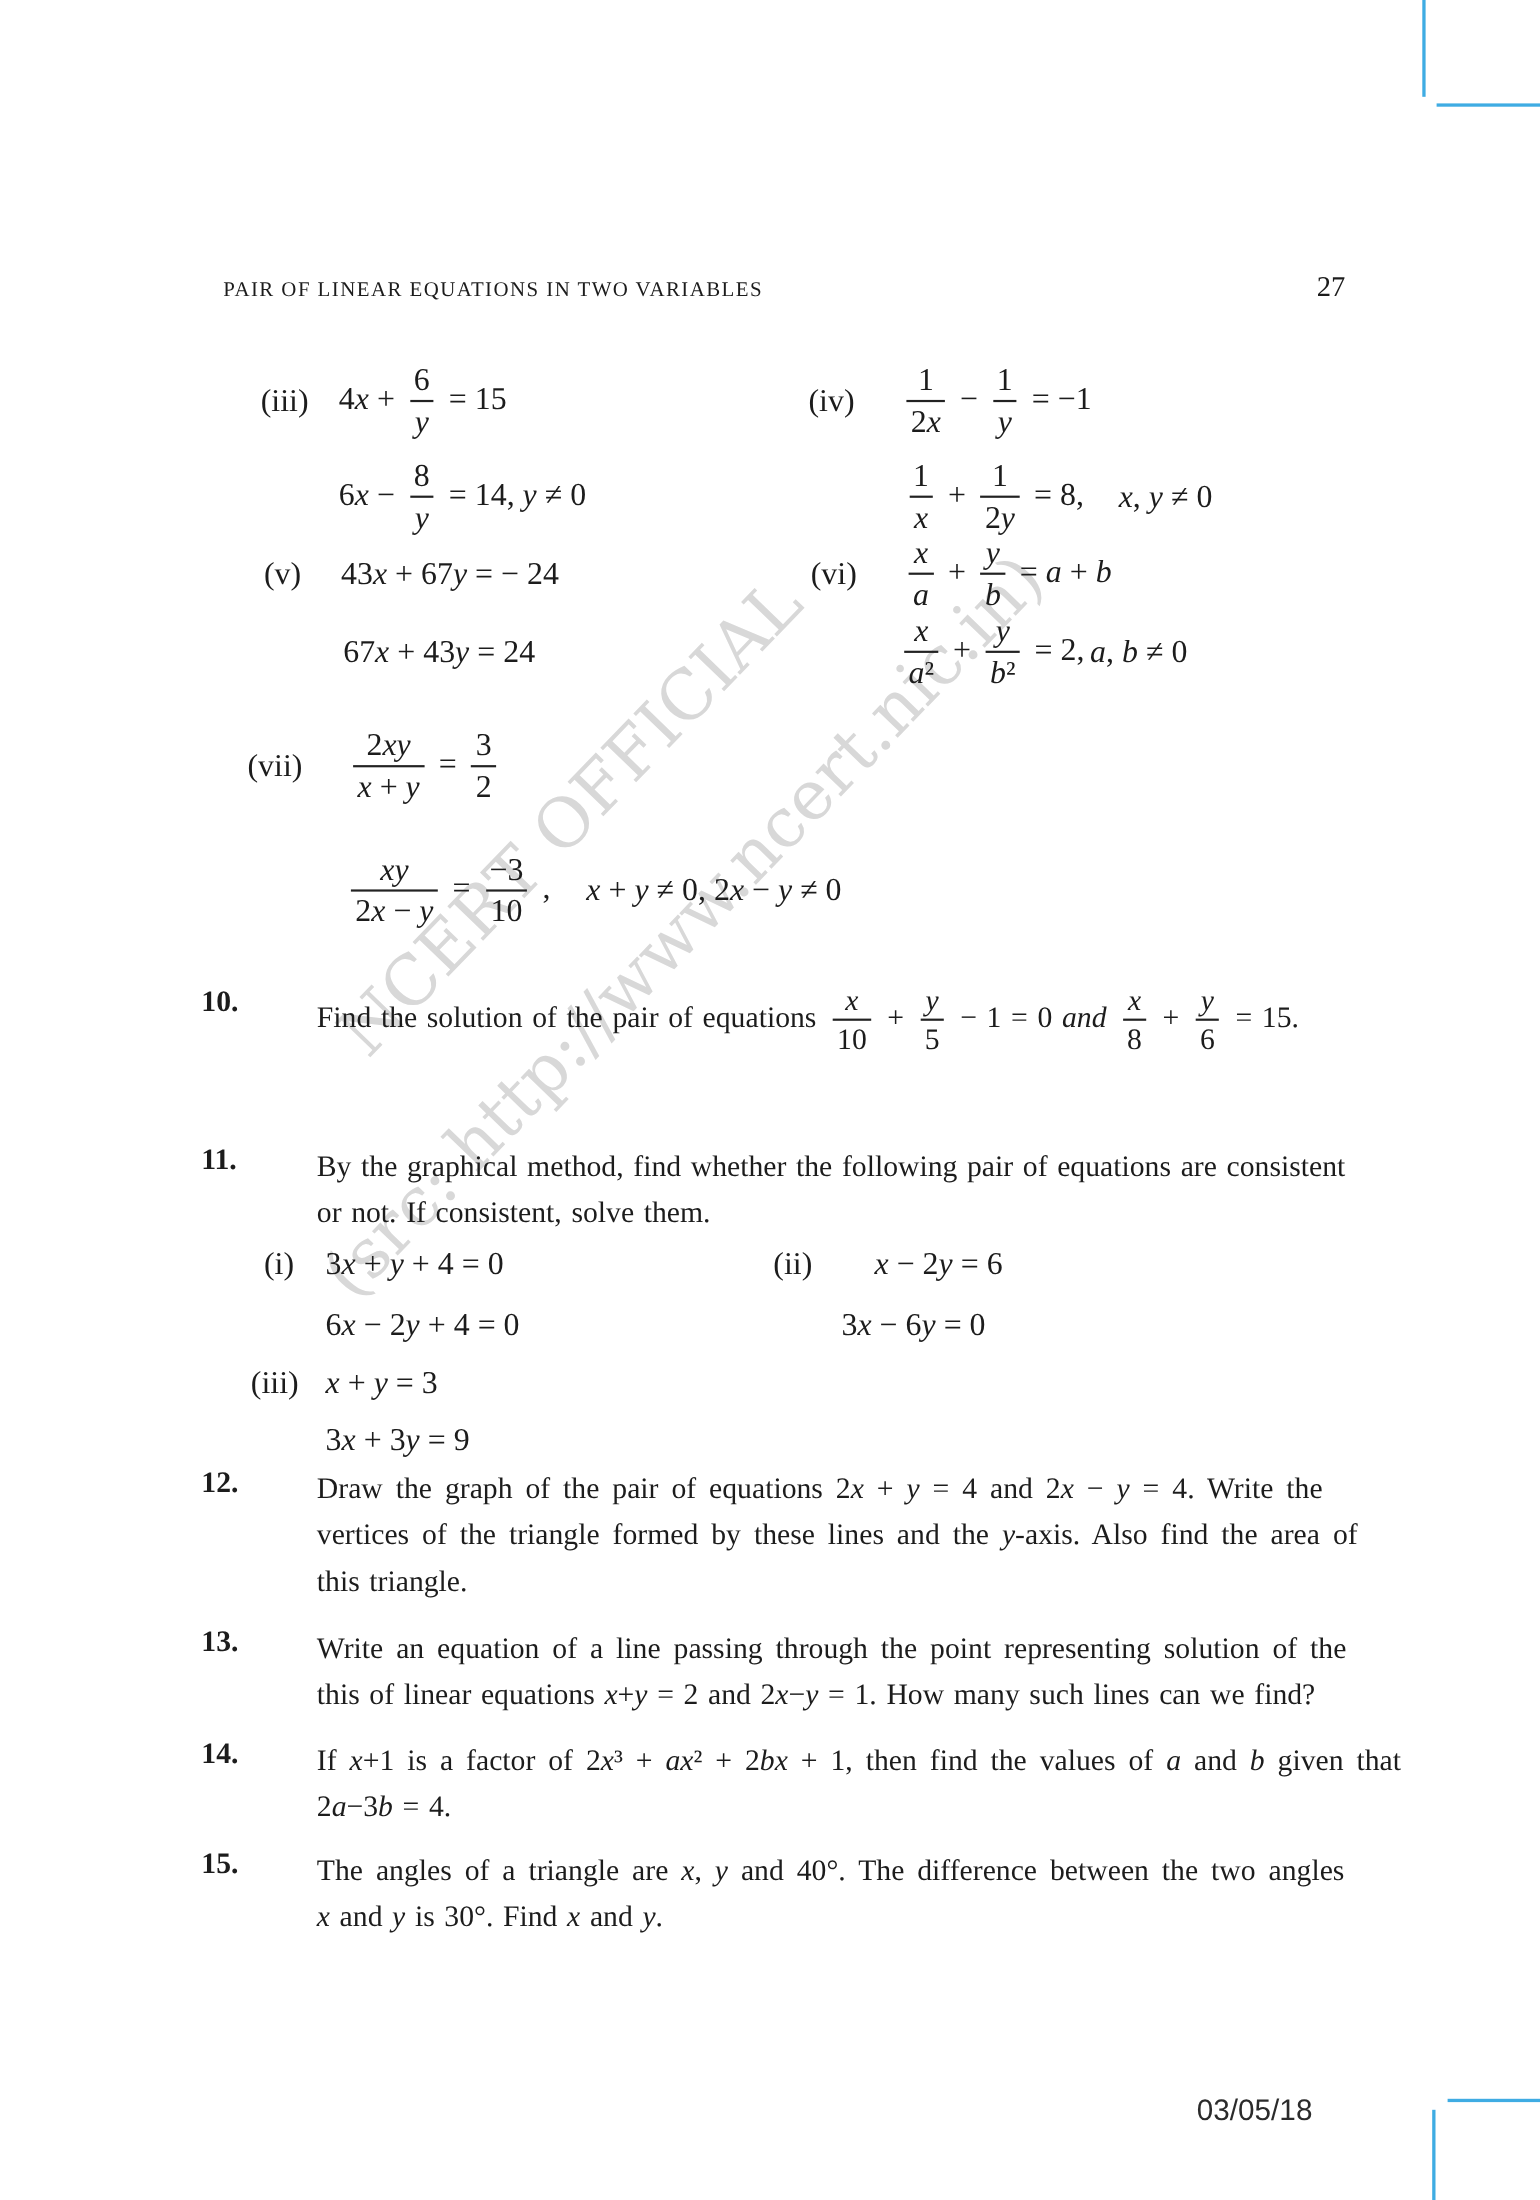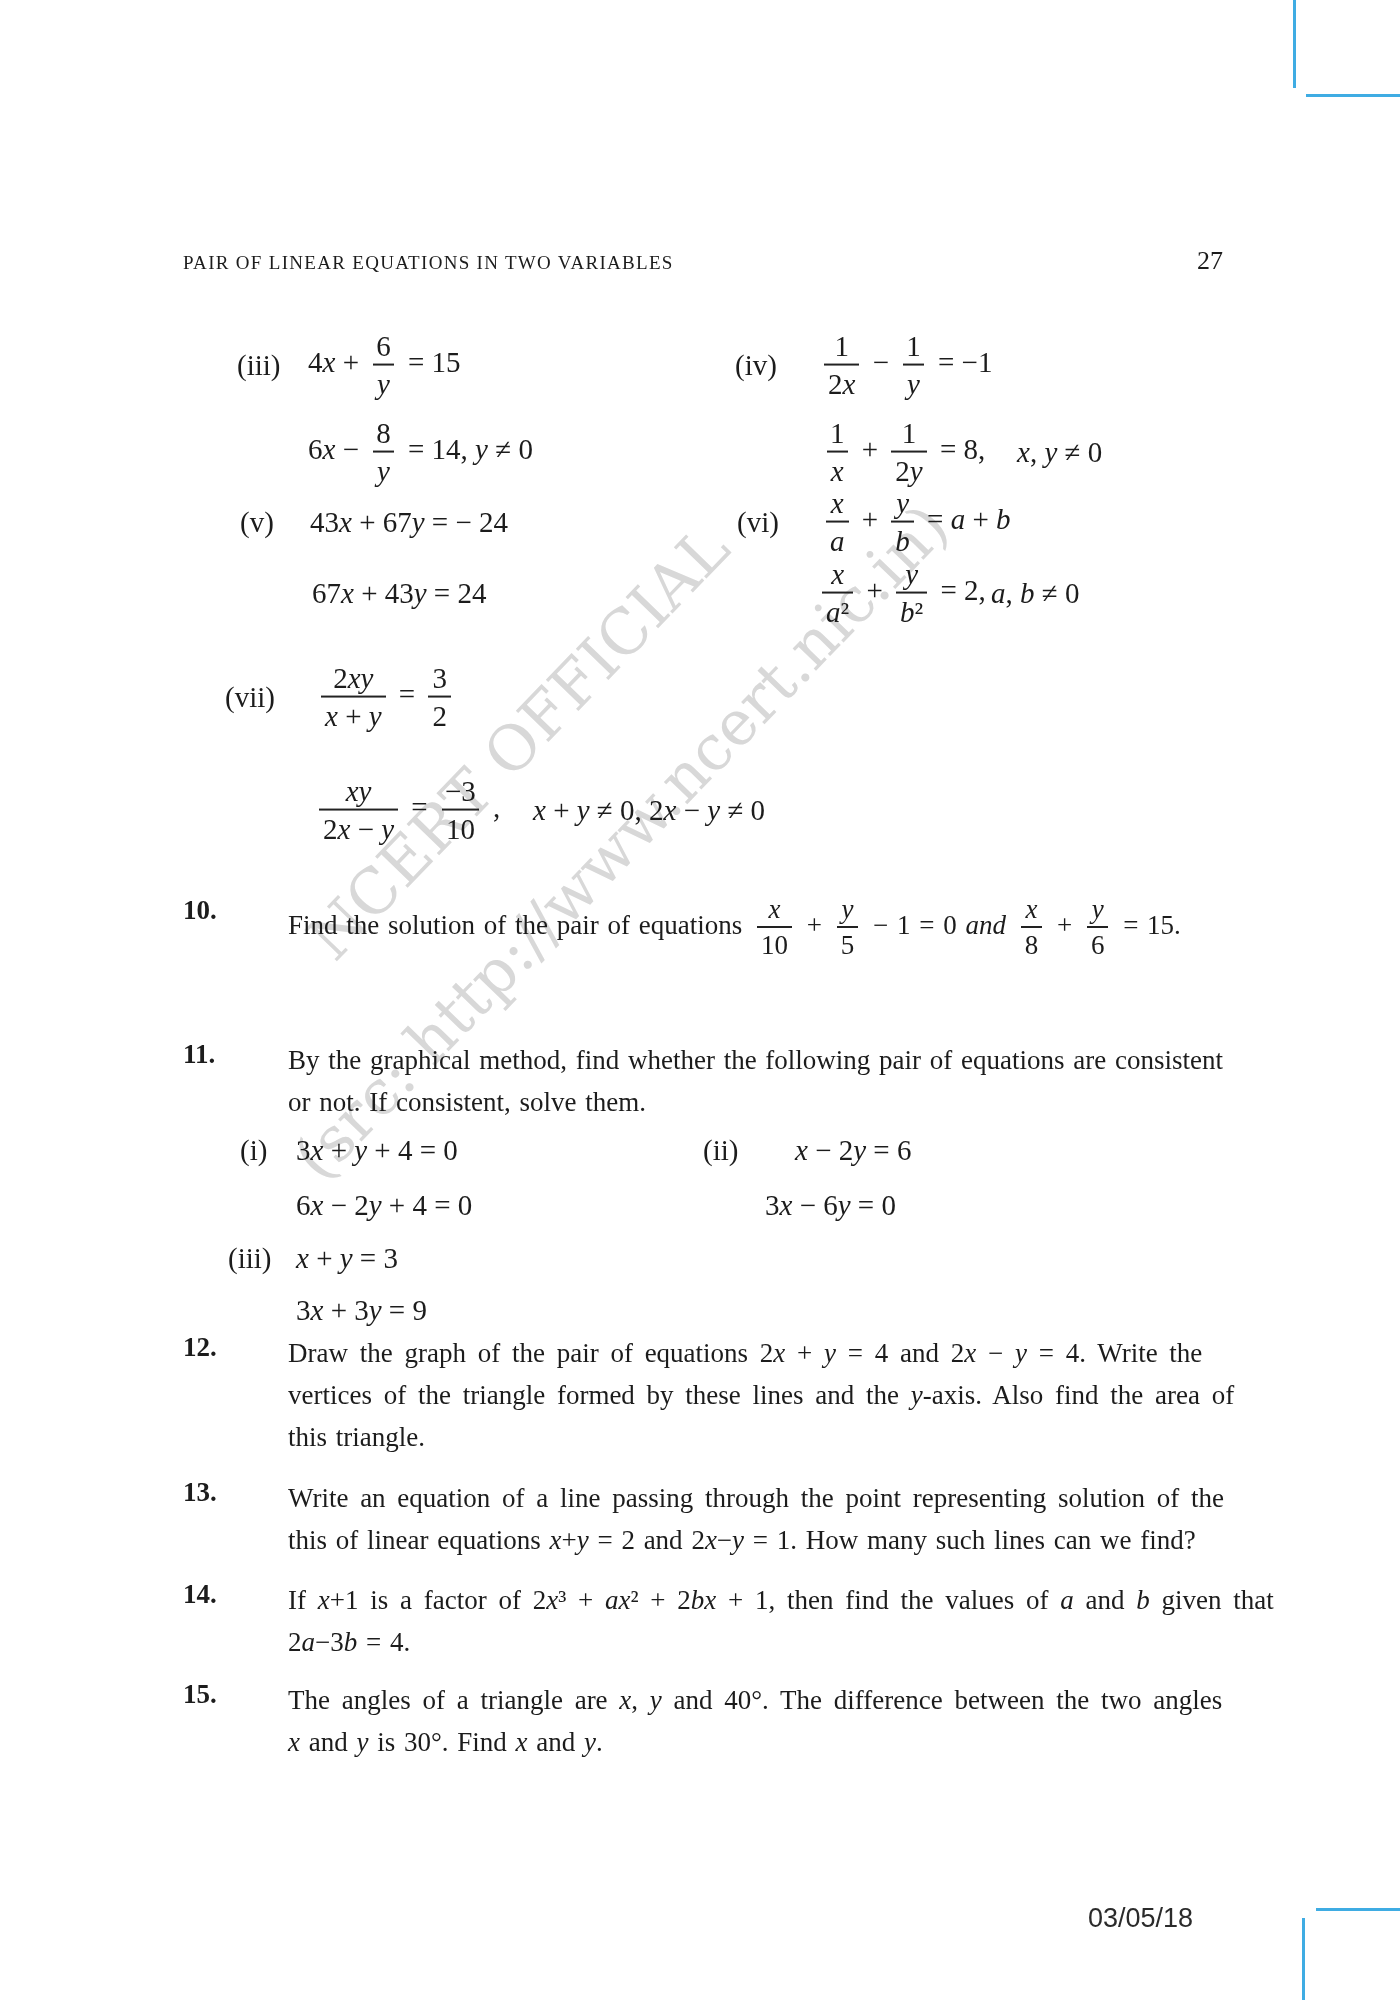--- a/index.html
+++ b/index.html
@@ -16,21 +16,21 @@
     transform:rotate(-46deg); text-align:center; white-space:nowrap;
     color:#d8d8d8; font-size:62px; line-height:2.3;
     font-family:"DejaVu Serif",serif; pointer-events:none;
   }
 
   
   .header {
     position:absolute; left:183px; top:246px; width:1040px;
     display:flex; justify-content:space-between; align-items:baseline;
   }
-  .header .title { font-size:19px; letter-spacing:1.3px; }
+  .header .title { font-size:19px; letter-spacing:1.3px;margin-left:20px; }
   .header .pageno { font-size:26px; }
 
   
   .eqs { position:absolute; left:183px; top:300px; width:1160px; height:575px; font-size:29px; }
   .subeqs { position:absolute; left:183px; top:1100px; width:1160px; height:235px; font-size:29px; }
   .abs { position:absolute; transform:translateY(-50%); white-space:nowrap; }
 
   .fr { display:inline-flex; flex-direction:column; align-items:center; vertical-align:middle; margin:0 6px; text-align:center; }
   .fr .n { display:block; line-height:1.05; padding:0 4px 3px; }
   .fr .d { display:block; line-height:1.05; border-top:2px solid #222; padding:3px 4px 0; }

